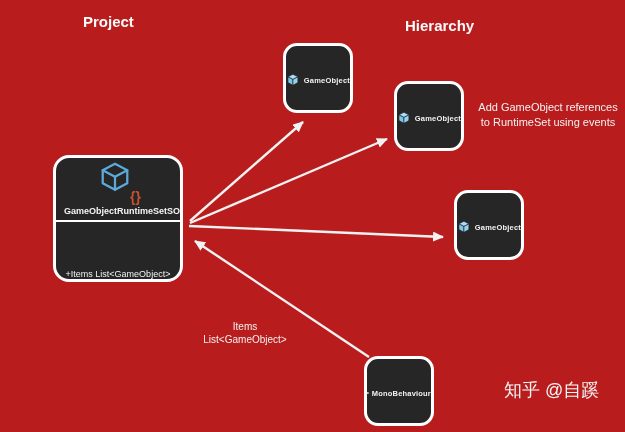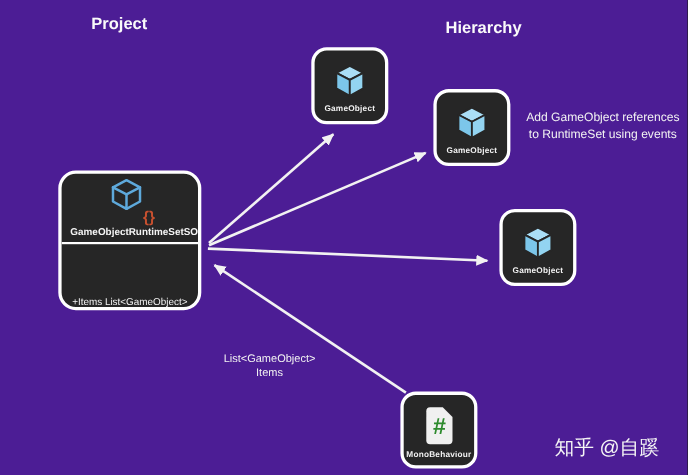--- a/index.html
+++ b/index.html
@@ -1,30 +1,30 @@
 <!DOCTYPE html>
 <html><head>
 <meta charset="utf-8">
 <style>
   html,body{margin:0;padding:0;background:#1a1a1a;}
   .stage{
     position:relative;width:625px;height:432px;overflow:hidden;
-    background:#4c1d95;
+    background:#b91c1c;
     font-family:"Liberation Sans", sans-serif;
     color:#f5f5f5;
   }
   .arrow-layer{position:absolute;left:0;top:0;width:625px;height:432px;pointer-events:none;}
   .heading{position:absolute;font-size:15px;font-weight:bold;color:#fafafa;white-space:nowrap;}
   .heading.project{left:83px;top:13px;}
   .heading.hierarchy{left:405px;top:17px;}
 
   .go-node{
     position:absolute;width:70px;height:70px;box-sizing:border-box;
     background:#262626;border:3px solid #ffffff;border-radius:14px;
-    display:flex;flex-direction:column;align-items:center;justify-content:center;
+    display:flex;flex-direction:row;align-items:center;justify-content:center;
     gap:4px;padding-top:4px;
   }
   .go-node .label{font-size:7.5px;font-weight:bold;color:#f2f2f2;letter-spacing:.2px;white-space:nowrap;}
   .go-node.n1{left:283px;top:43px;}
   .go-node.n2{left:394px;top:81px;}
   .go-node.n3{left:454px;top:190px;}
   .go-node.mono{left:364px;top:356px;gap:3px;}
 
   .main-node{
     position:absolute;left:53px;top:155px;width:130px;height:127px;box-sizing:border-box;
@@ -42,21 +42,21 @@
     flex:0 0 32px;border-bottom:2.5px solid #ffffff;
     display:flex;align-items:center;justify-content:center;
     font-size:9px;color:#f2f2f2;white-space:nowrap;margin-top:36px;
   }
   .main-empty{flex:1;}
 
   .note{position:absolute;text-align:center;color:#f2f2f2;}
   .note.events{left:463px;top:100px;width:170px;font-size:11px;line-height:1.35;}
   .note.items{left:185px;top:321px;width:120px;font-size:10px;line-height:1.25;}
 
-  .watermark{position:absolute;left:504px;top:395px;font-size:18px;color:#f5f5f5;white-space:nowrap;}
+  .watermark{position:absolute;left:504px;top:378px;font-size:18px;color:#f5f5f5;white-space:nowrap;}
 </style>
 </head>
 <body>
 
 <div class="stage">
 
   <svg class="arrow-layer" viewBox="0 0 625 432">
     <defs>
       <marker id="ah" markerUnits="userSpaceOnUse" markerWidth="12" markerHeight="10" refX="10" refY="5" orient="auto">
         <path d="M0,0 L11,5 L0,10 Z" fill="#f2f2f2"></path>
@@ -131,19 +131,19 @@
     </svg>
     <span class="label">MonoBehaviour</span>
   </div>
 
   <div class="note events">
     <div>Add GameObject references</div>
     <div>to RuntimeSet using events</div>
   </div>
 
   <div class="note items">
+    <div>Items</div>
     <div>List&lt;GameObject&gt;</div>
-    <div>Items</div>
   </div>
 
   <div class="watermark">知乎 @自蹊</div>
 
 </div>
 
 </body></html>

